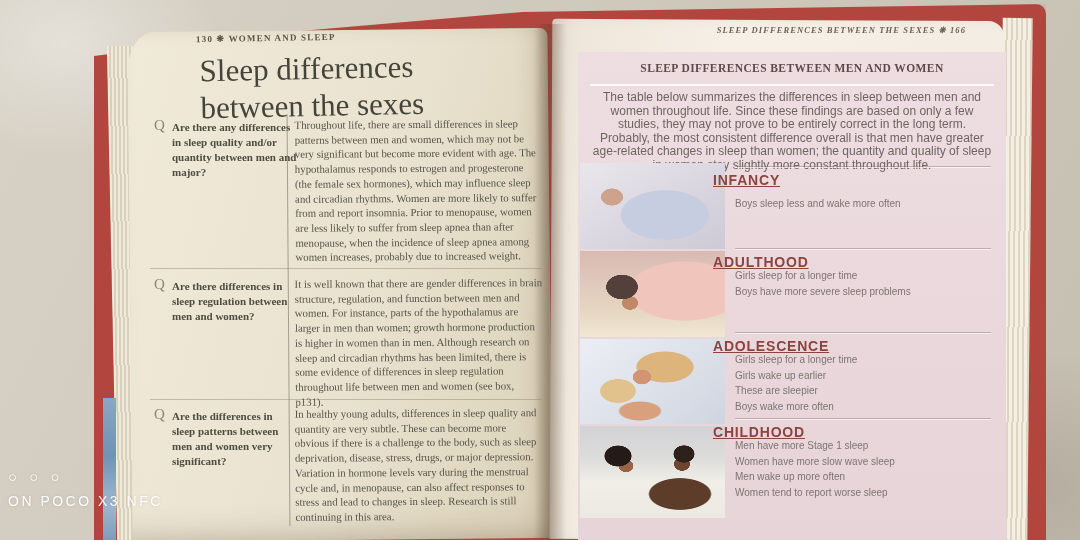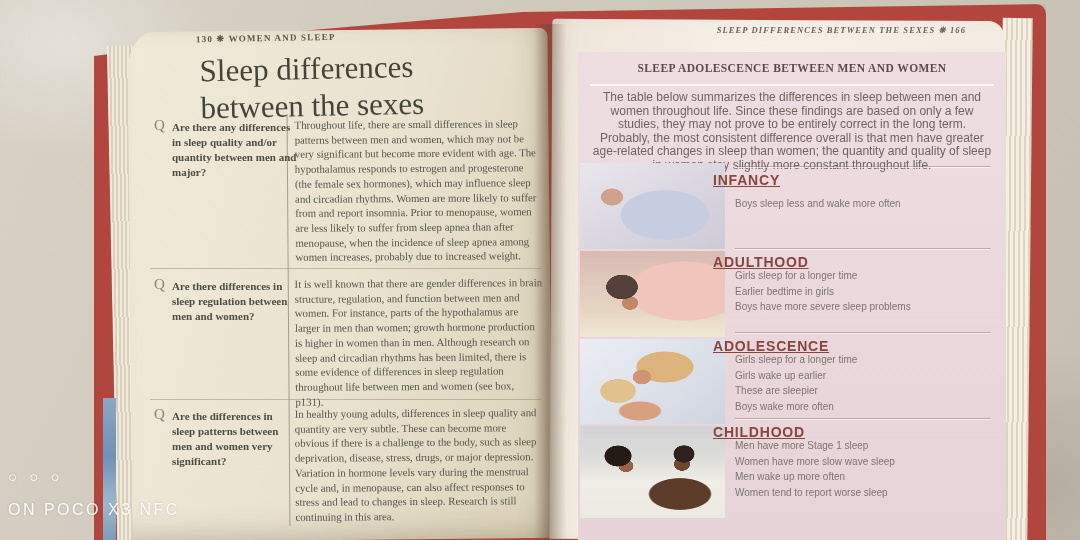--- a/index.html
+++ b/index.html
@@ -65,21 +65,21 @@
     radial-gradient(17px 14px at 104px 28px,#2e211b 60%,rgba(0,0,0,0) 63%),
     radial-gradient(13px 11px at 102px 38px,#6e452f 60%,rgba(0,0,0,0) 63%),
     radial-gradient(55px 28px at 100px 68px,#5d3c2a 55%,rgba(0,0,0,0) 58%),
     linear-gradient(180deg,#d3d3d6 0%,#dcdcda 35%,#f0eee7 60%,#ece9e2 100%);}
   .sep{position:absolute;left:735px;width:256px;height:1px;background:rgba(125,95,100,.38);box-shadow:0 1px 0 rgba(255,255,255,.6);}
   .sec-head{position:absolute;left:713px;font-family:"Liberation Sans","DejaVu Sans",sans-serif;font-size:14px;font-weight:bold;letter-spacing:.8px;color:#8b443e;text-decoration:underline;}
   .sec-items{position:absolute;left:735px;width:258px;font-family:"Liberation Sans","DejaVu Sans",sans-serif;font-size:10px;line-height:15.5px;color:#7d7570;}
   
   .wm{position:absolute;left:8px;top:468px;color:rgba(255,255,255,.95);font-family:"Liberation Sans","DejaVu Sans",sans-serif;text-shadow:0 0 3px rgba(0,0,0,.15);}
   .wm-circles{font-size:15px;letter-spacing:4px;}
-  .wm-text{margin-top:16px;font-size:16px;letter-spacing:2.5px;}
+  .wm-text{margin-top:8px;font-size:14px;letter-spacing:2.5px;}
 </style>
 </head>
 <body>
 
 <div class="scene">
 
   <div class="cover"></div>
   <div class="ledges"></div>
   <div class="bluemark"></div>
   <div class="redges"></div>
@@ -112,40 +112,39 @@
 
   <div class="q-block" style="left:172px;top:409px">
     <span class="q-mark">Q</span>
     <span>Are the differences in sleep patterns between men and women very significant?</span>
   </div>
   <div class="a-block" style="top:406px">In healthy young adults, differences in sleep quality and quantity are very subtle. These can become more obvious if there is a challenge to the body, such as sleep deprivation, disease, stress, drugs, or major depression. Variation in hormone levels vary during the menstrual cycle and, in menopause, can also affect responses to stress and lead to changes in sleep. Research is still continuing in this area.</div>
 
   <div class="rheader">SLEEP DIFFERENCES BETWEEN THE SEXES ❋ 166</div>
 
   <div class="pinkbox"></div>
-  <div class="boxtitle">SLEEP ADOLESCENCE BETWEEN MEN AND WOMEN</div>
+  <div class="boxtitle">SLEEP DIFFERENCES BETWEEN MEN AND WOMEN</div>
   <div class="boxline"></div>
   <div class="intro">The table below summarizes the differences in sleep between men and women throughout life. Since these findings are based on only a few studies, they may not prove to be entirely correct in the long term. Probably, the most consistent difference overall is that men have greater age-related changes in sleep than women; the quantity and quality of sleep in women stay slightly more constant throughout life.</div>
 
   <div class="ph ph1"></div>
   <div class="ph ph2"></div>
   <div class="ph ph3"></div>
   <div class="ph ph4"></div>
 
   <div class="sep" style="top:166px"></div>
   <div class="sec-head" style="top:172px">INFANCY</div>
   <div class="sec-items" style="top:196px">
     <div>Boys sleep less and wake more often</div>
   </div>
 
   <div class="sep" style="top:248px"></div>
   <div class="sec-head" style="top:254px">ADULTHOOD</div>
   <div class="sec-items" style="top:268px">
     <div>Girls sleep for a longer time</div>
-    <div>Earlier bedtime in girls</div>
     <div>Boys have more severe sleep problems</div>
   </div>
 
   <div class="sep" style="top:332px"></div>
   <div class="sec-head" style="top:338px">ADOLESCENCE</div>
   <div class="sec-items" style="top:352px">
     <div>Girls sleep for a longer time</div>
     <div>Girls wake up earlier</div>
     <div>These are sleepier</div>
     <div>Boys wake more often</div>

